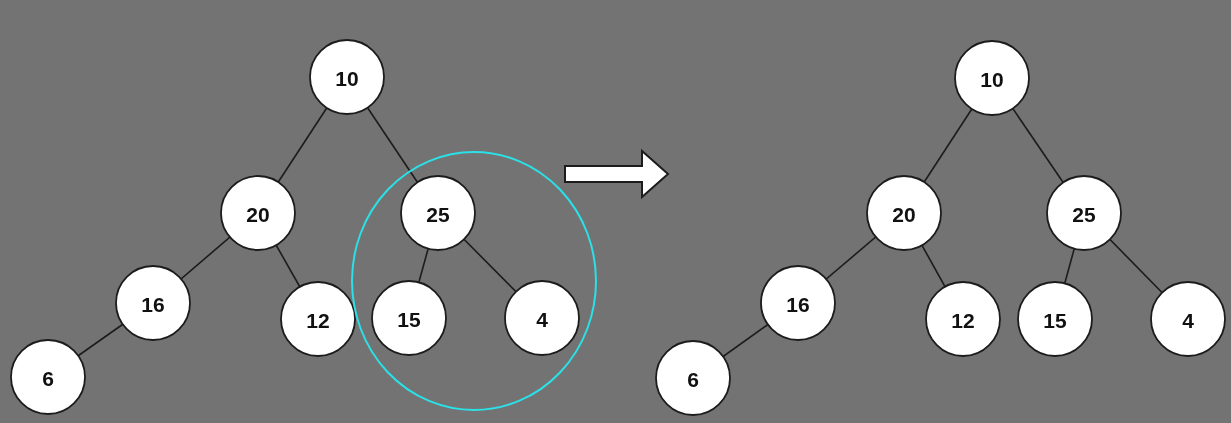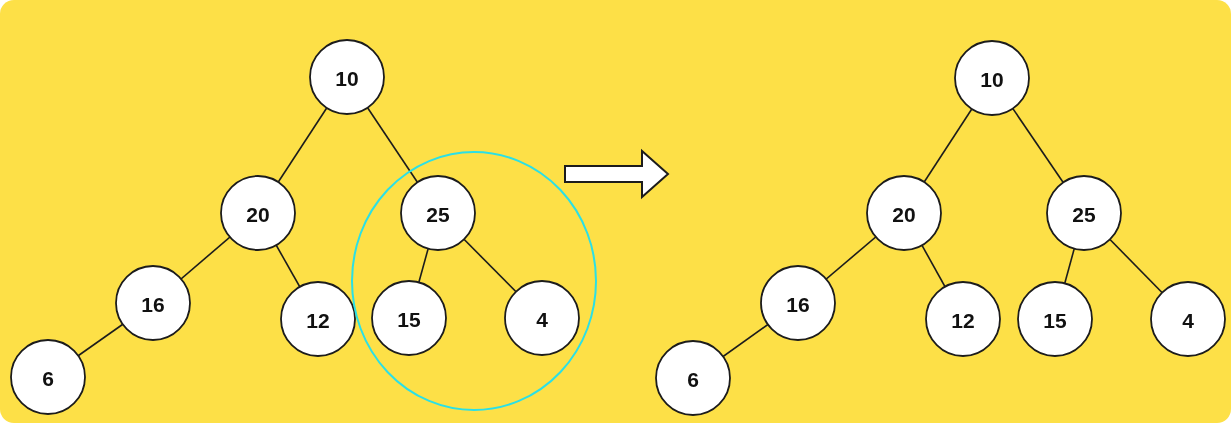--- a/index.html
+++ b/index.html
@@ -4,24 +4,23 @@
 <style>
   html, body {
     margin: 0;
     padding: 0;
     background: #ffffff;
   }
   .canvas {
     position: relative;
     width: 1231px;
     height: 423px;
-    background: #fde047;
+    background: #737373;
     overflow: hidden;
     font-family: "Liberation Sans", sans-serif;
-    border-radius: 14px;
   }
   svg text.node-label {
     font-family: "Liberation Sans", sans-serif;
     font-weight: 700;
     font-size: 21px;
     fill: #111111;
   }
 </style>
 </head>
 <body>

